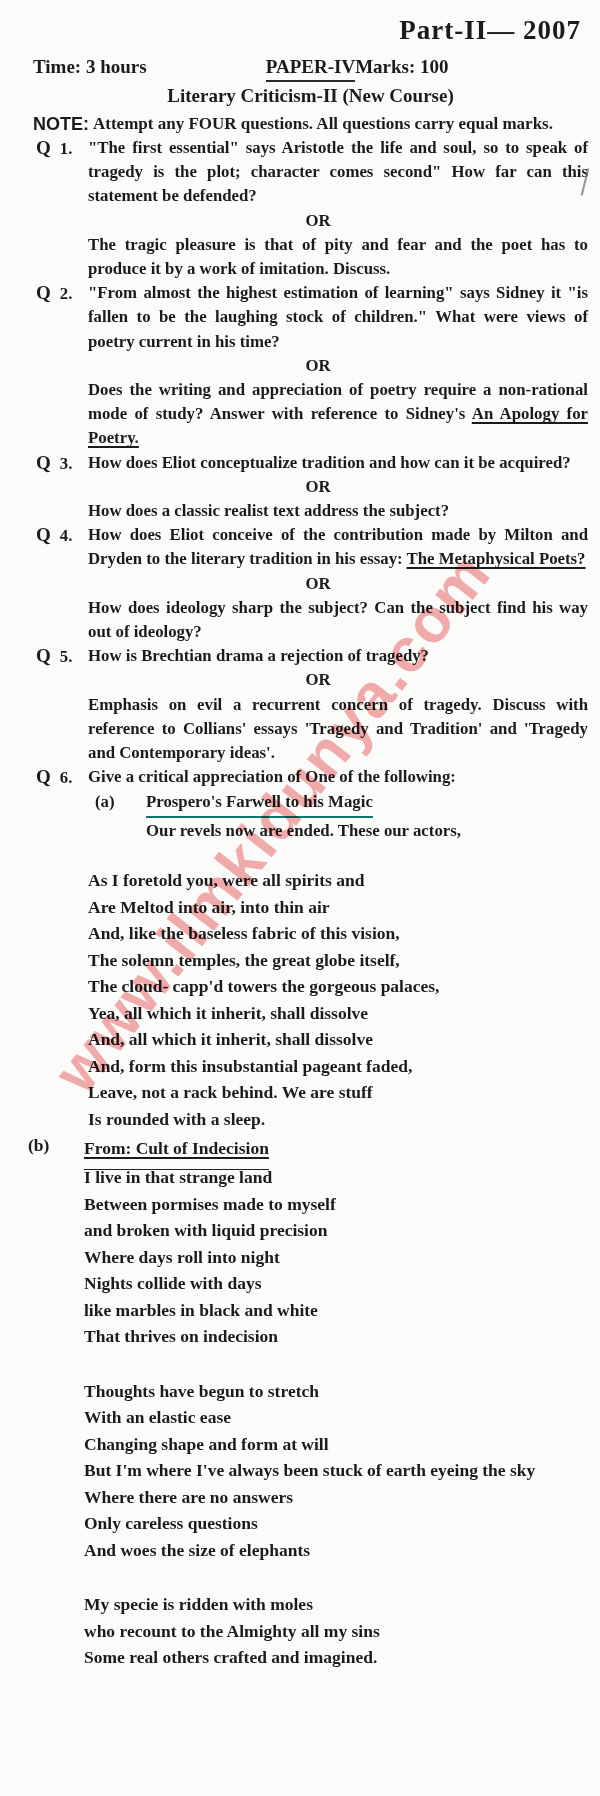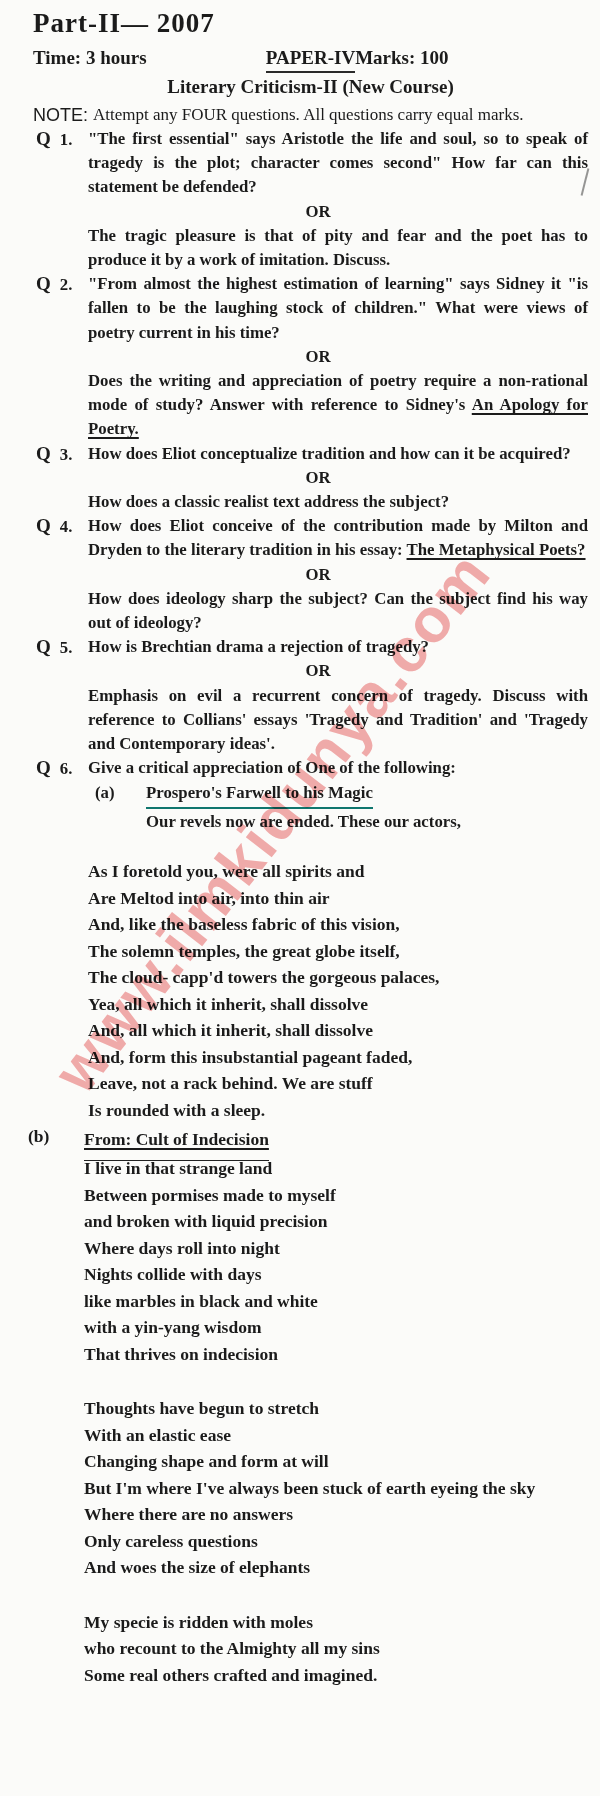--- a/index.html
+++ b/index.html
@@ -22,27 +22,27 @@
     color:rgba(234,106,106,0.55);
     white-space:nowrap; z-index:5; pointer-events:none;
     mix-blend-mode:multiply;
   }
   .artifact {
     position:absolute; left:584px; top:168px; width:2px; height:28px;
     background:#6a6a6a; transform:rotate(14deg); opacity:.7;
   }
 
   .head { padding:6px 12px 0 33px; }
-  .title { margin:0; text-align:left; font-size:27px; font-weight:700; letter-spacing:1px; line-height:34px; }
+  .title { margin:7px; text-align:right; font-size:27px; font-weight:700; letter-spacing:1px; line-height:34px; }
   .hrow { display:flex; align-items:baseline; margin-top:5px; font-size:19px; font-weight:700; line-height:25px; }
   .hrow .time { flex:1; text-align:left; }
   .hrow .marks { flex:1; }
   .paper { border-bottom:2px solid #2a2a2a; padding-bottom:1px; }
   .subject { text-align:center; font-size:19px; font-weight:700; line-height:25px; margin-top:1px; }
-  .note { display:flex; margin-top:4px; font-size:17px; font-weight:400; line-height:24px; }
+  .note { display:flex; margin-top:4px; font-size:17px; font-weight:700; line-height:24px; }
   .note-label { font-family:"Liberation Sans", sans-serif; font-size:18px; width:60px; flex:none; }
   .note-text { flex:1; text-align:justify; }
 
   
   .q { display:flex; font-size:16.8px; font-weight:700; line-height:24.2px; }
   .q-marker { flex:none; width:52px; padding-left:36px; display:flex; align-items:baseline; }
   .qg { font-size:19px; }
   .qn { margin-left:9px; }
   .q-body { flex:none; width:500px; min-width:0; }
   .q-main, .q-alt { text-align:justify; }
@@ -184,21 +184,20 @@
       <div class="b-title-wrap">
         <span class="u-double">From: Cult of Indecision</span>
       </div>
       <div class="poem">
           <div class="poem-line">I live in that strange land</div>
           <div class="poem-line">Between pormises made to myself</div>
           <div class="poem-line">and broken with liquid precision</div>
           <div class="poem-line">Where days roll into night</div>
           <div class="poem-line">Nights collide with days</div>
           <div class="poem-line">like marbles in black and white</div>
-          <div class="poem-line">with a yin-yang wisdom</div>
           <div class="poem-line">That thrives on indecision</div>
         </div>
       <div class="poem stanza-gap">
           <div class="poem-line">Thoughts have begun to stretch</div>
           <div class="poem-line">With an elastic ease</div>
           <div class="poem-line">Changing shape and form at will</div>
           <div class="poem-line">But I'm where I've always been stuck of earth eyeing the sky</div>
           <div class="poem-line">Where there are no answers</div>
           <div class="poem-line">Only careless questions</div>
           <div class="poem-line">And woes the size of elephants</div>

